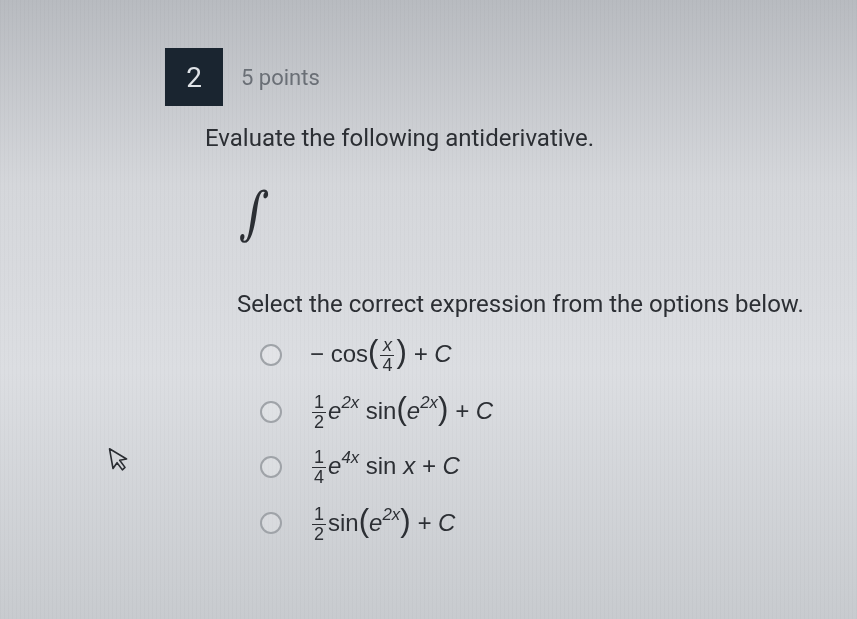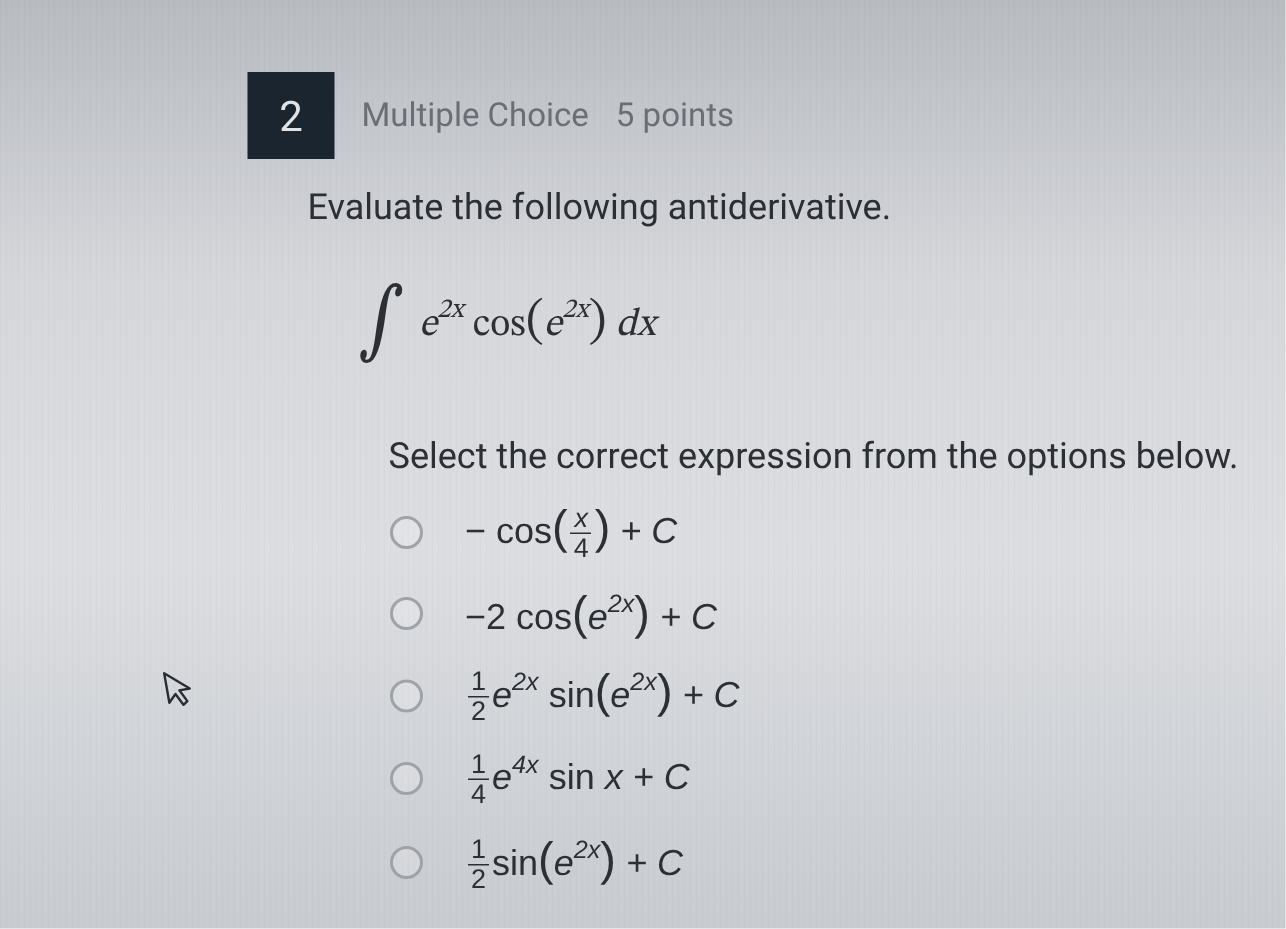--- a/index.html
+++ b/index.html
@@ -73,21 +73,21 @@
       vertical-align: super;
       position: relative;
       top: -2px;
     }
     .math-i {
       font-style: italic;
     }
     .select-prompt {
       color: #2c2f34;
       font-size: 24px;
-      margin-left: 94px;
+      margin-left: 72px;
       margin-bottom: 16px;
     }
     .options {
       margin-left: 95px;
     }
     .option {
       display: flex;
       align-items: center;
       margin-bottom: 16px;
       gap: 28px;
@@ -134,56 +134,42 @@
     }
   </style>
 </head>
 <body>
 
 <div class="container">
   <div class="header-row">
     <div class="question-number">
       <span>2</span>
     </div>
-    <span class="question-type">Multiple Choice</span>
     <span class="question-points">5 points</span>
   </div>
 
   <div class="prompt">Evaluate the following antiderivative.</div>
 
   <div class="integral-block">
     <span class="integral-sign">∫</span>
-    <span>
-      <span class="math-i">e</span><span class="sup math-i">2x</span>
-      <span>cos</span><span style="font-size:1.3em;">(</span><span class="math-i">e</span><span class="sup math-i">2x</span><span style="font-size:1.3em;">)</span>
-      <span class="math-i">d</span><span class="math-i">x</span>
-    </span>
   </div>
 
   <div class="select-prompt">Select the correct expression from the options below.</div>
 
   <div class="options">
 
     <div class="option">
       <div class="radio"></div>
       <div class="option-math">
         <span>−</span>
         <span>cos</span><span style="font-size:1.3em;">(</span><span class="frac"><span class="num math-i">x</span><span class="den">4</span></span><span style="font-size:1.3em;">)</span>
         <span class="math-i">+ C</span>
       </div>
     </div>
 
-    <div class="option">
-      <div class="radio"></div>
-      <div class="option-math">
-        <span>−2</span>
-        <span>cos</span><span style="font-size:1.3em;">(</span><span class="math-i">e</span><span class="sup math-i">2x</span><span style="font-size:1.3em;">)</span>
-        <span class="math-i">+ C</span>
-      </div>
-    </div>
 
     <div class="option">
       <div class="radio"></div>
       <div class="option-math">
         <span class="frac"><span class="num">1</span><span class="den">2</span></span><span class="math-i">e</span><span class="sup math-i">2x</span>
         <span>sin</span><span style="font-size:1.3em;">(</span><span class="math-i">e</span><span class="sup math-i">2x</span><span style="font-size:1.3em;">)</span>
         <span class="math-i">+ C</span>
       </div>
     </div>
 

